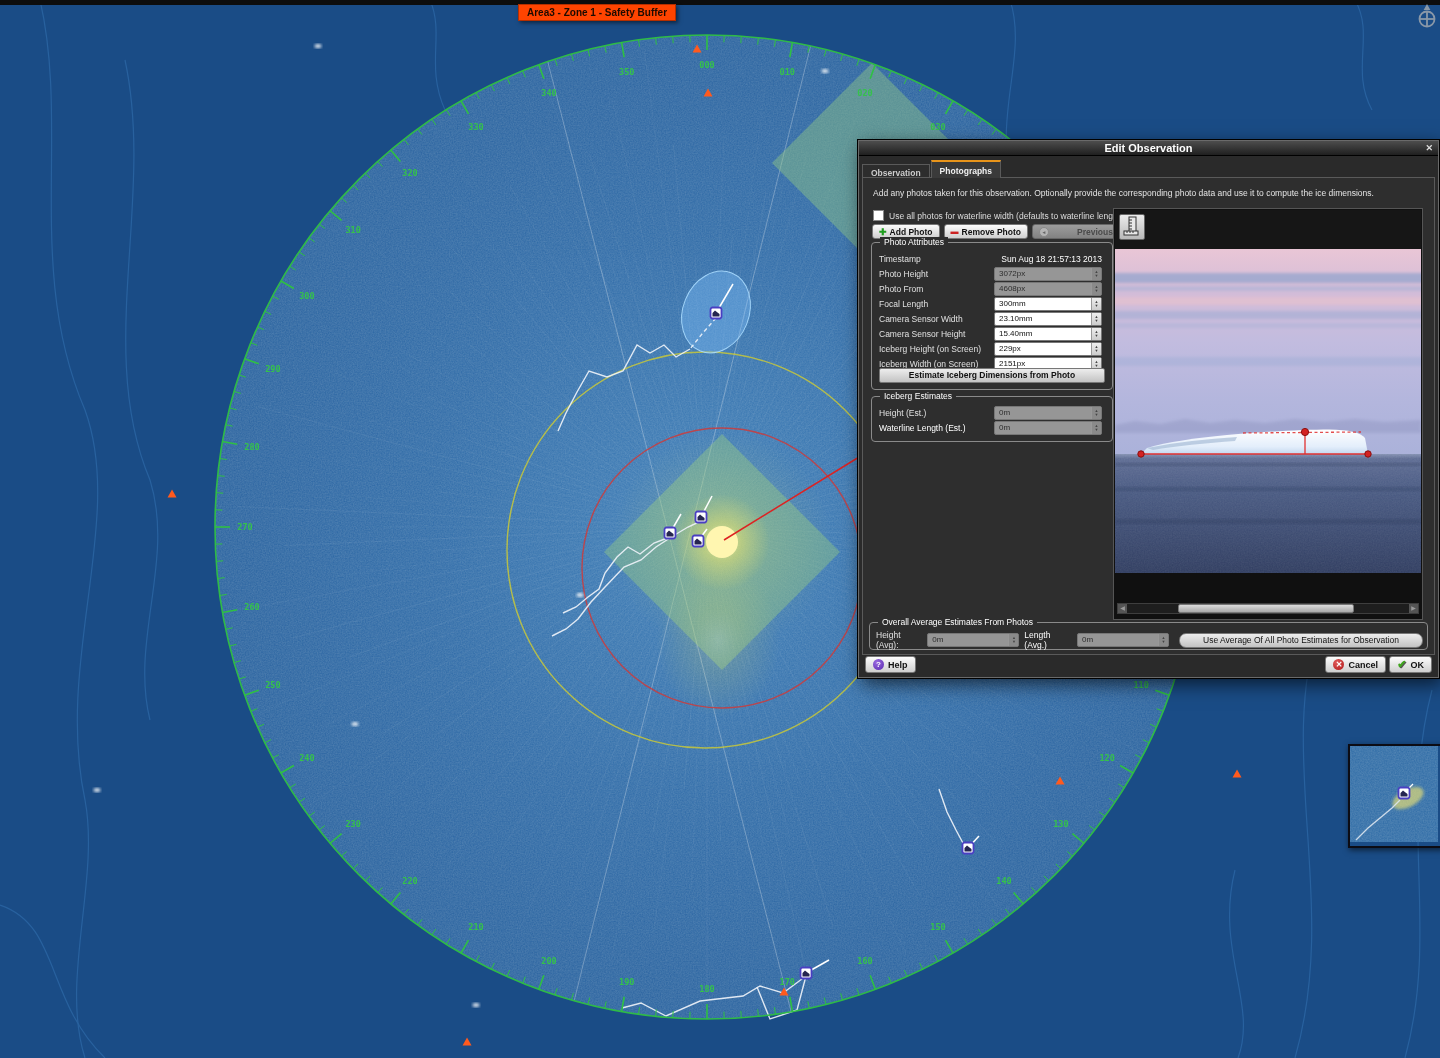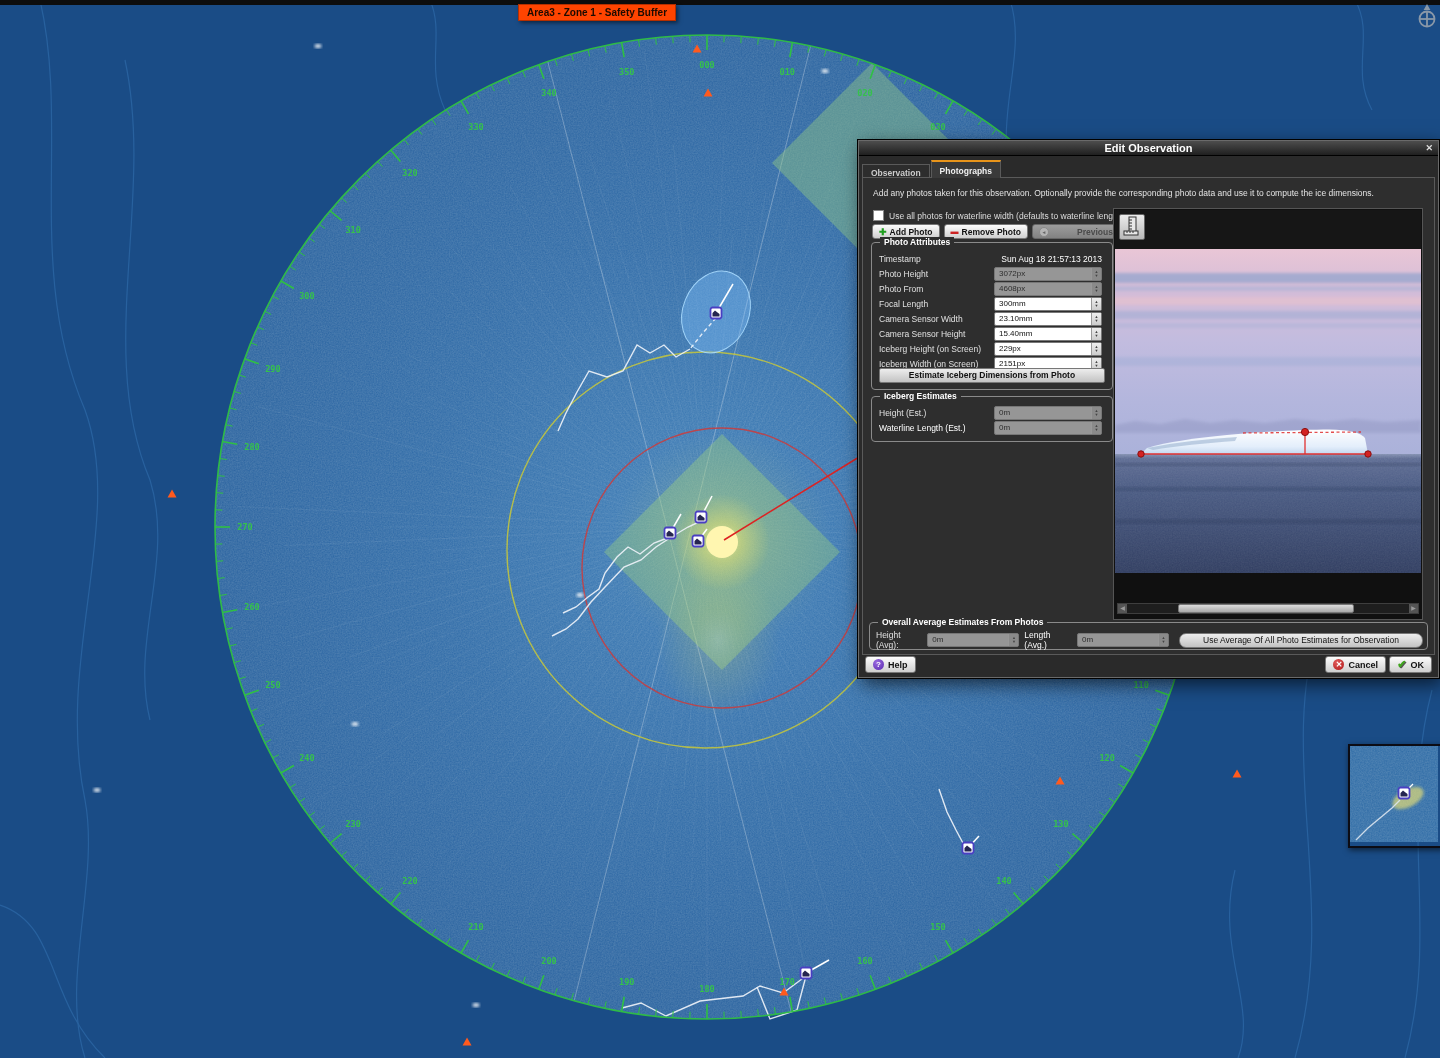--- a/index.html
+++ b/index.html
@@ -51,21 +51,21 @@
        background:linear-gradient(#fcfcfc,#cfcfcf);border:1px solid #777;
        border-radius:3px;color:#111;font-weight:bold;font-size:8.5px;}
   .btn.dis{background:linear-gradient(#9d9d9d,#828282);color:#4a4a4a;border-color:#666;gap:28px;}
   .plus{color:#1f9e1f;font-size:9px;} .minus{color:#cc2222;font-size:8px;}
   .circ{width:8px;height:8px;border-radius:50%;background:#b5b5b5;border:1px solid #8a8a8a;
         font-size:5px;line-height:8px;text-align:center;color:#666;}
   .ofp{color:#fff;margin-left:2px;}
 
   .group{position:absolute;border:1px solid #8a8a8a;border-radius:4px;background:#2e2e2e;}
   .legend{position:absolute;top:-6px;left:8px;background:#2e2e2e;padding:0 4px;
-          font-weight:bold;color:#fff;}
+          font-weight:normal;color:#fff;}
   .group.pa{left:8px;top:64px;width:240px;height:146px;}
   .group.ie{left:8px;top:218px;width:240px;height:44px;}
   .frow{display:flex;justify-content:space-between;align-items:center;height:15px;
         padding:0 7px;}
   .rows{position:absolute;left:0;right:3px;top:8px;}
   .flabel{color:#e0e0e0;} .flabel.b{font-weight:normal;color:#fff;}
   .ftext{color:#fff;}
   .spin{display:inline-flex;align-items:stretch;width:106px;height:12px;background:#fff;
         border:1px solid #777;border-radius:2px;color:#111;overflow:hidden;justify-content:space-between;}
   .spin .sv{flex:1;padding:1px 0 0 4px;font-size:8px;}

